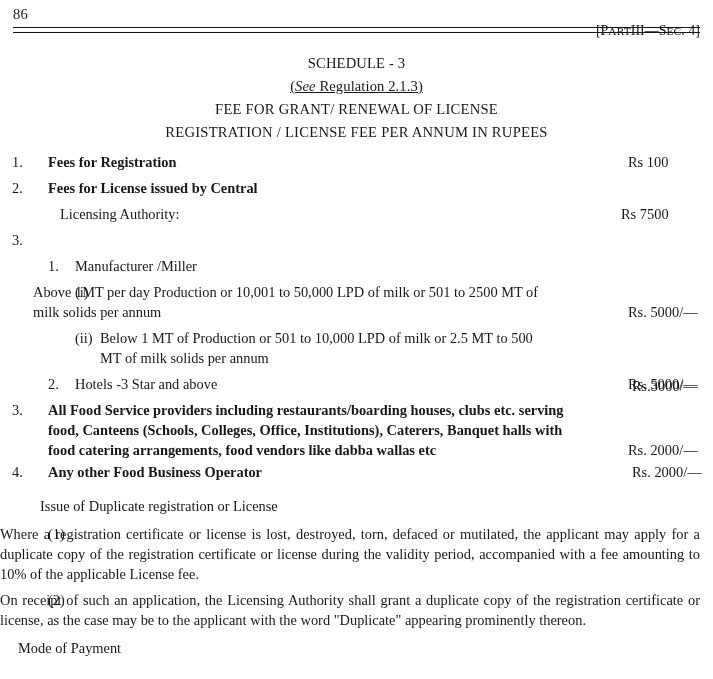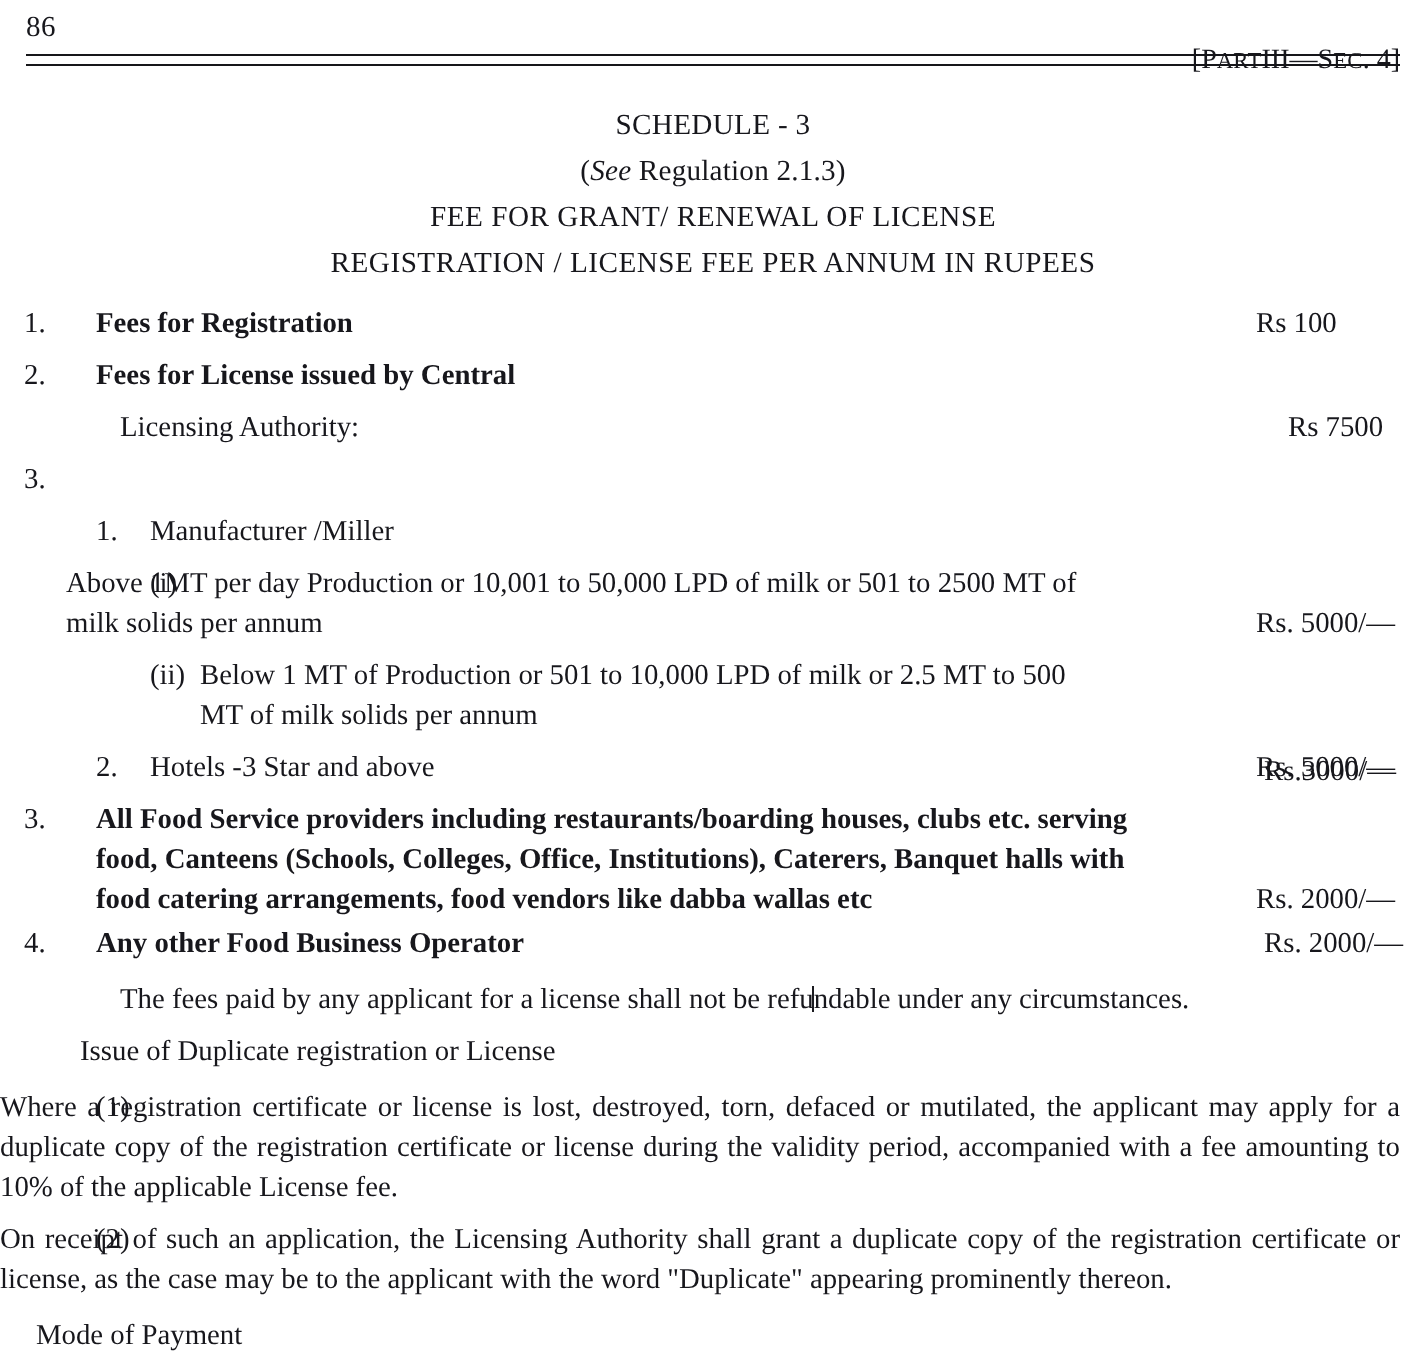--- a/index.html
+++ b/index.html
@@ -74,21 +74,21 @@
     top: 52px;
     left: 13px;
     width: 687px;
     text-align: center;
   }
   .titles .line {
     font-size: 14.6px;
     line-height: 23px;
     letter-spacing: 0.15px;
   }
-  .titles .line.regulation { letter-spacing: 0.1px; }
+  .titles .line.regulation { letter-spacing: 0.1px; text-decoration: underline; }
   .titles .line.fee-title { letter-spacing: 0.25px; }
   .titles .line.reg-fee-title { letter-spacing: 0.25px; }
   .ital { font-style: italic; }
 
   
   .body-area {
     position: absolute;
     top: 152px;
     left: 0;
     width: 713px;
@@ -198,21 +198,21 @@
 
     <div class="gap-6"></div>
 
     <div class="row lvl1">
       <span class="num">2.</span>
       <div class="txt">Fees for License issued by Central</div>
     </div>
     <div class="gap-6"></div>
     <div class="row">
       <div class="txt plain-48">Licensing Authority:</div>
-      <span class="amt" style="left:644px;text-align:right;">Rs 7500</span>
+      <span class="amt" style="left:621px;text-align:right;">Rs 7500</span>
     </div>
 
     <div class="gap-6"></div>
 
     <div class="row lvl1">
       <span class="num">3.</span>
     </div>
 
     <div class="gap-6"></div>
 
@@ -256,23 +256,20 @@
     <div class="gap-2"></div>
 
     <div class="row lvl1">
       <span class="num">4.</span>
       <div class="txt">Any other Food Business Operator</div>
       <span class="amt" style="left:632px;">Rs. 2000/—</span>
     </div>
 
     <div class="gap-8"></div>
 
-    <div class="row">
-      <div class="txt plain-48"><span>The fees paid by any applicant for a license shall not be refu</span><span class="caret"></span><span>ndable under any circumstances.</span></div>
-    </div>
 
     <div class="gap-6"></div>
 
     <div class="row">
       <div class="txt plain-40">Issue of Duplicate registration or License</div>
     </div>
 
     <div class="gap-8"></div>
 
     <div class="row lvlp">

